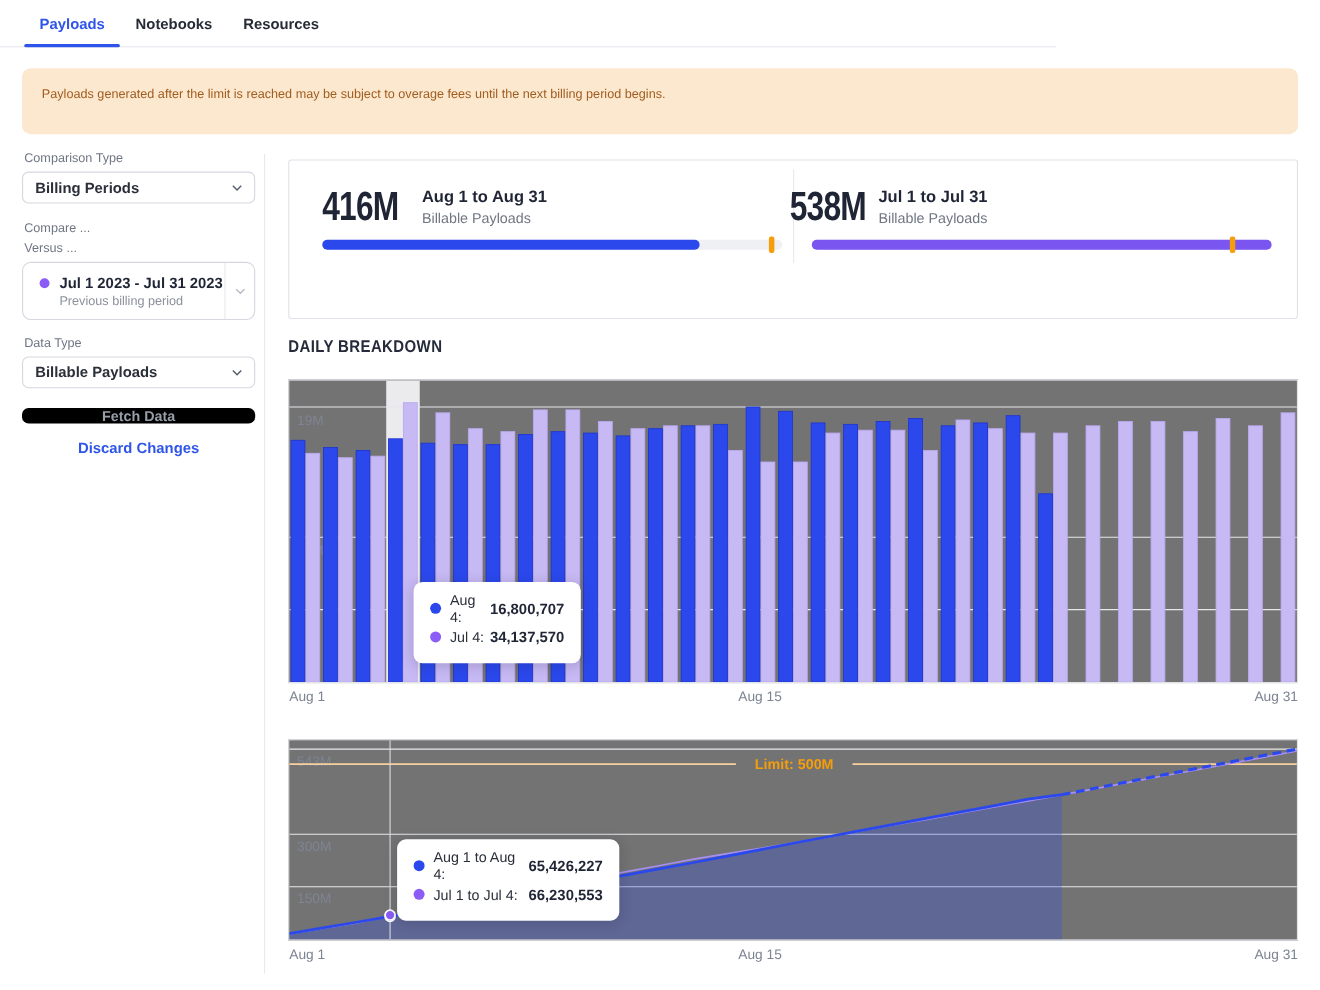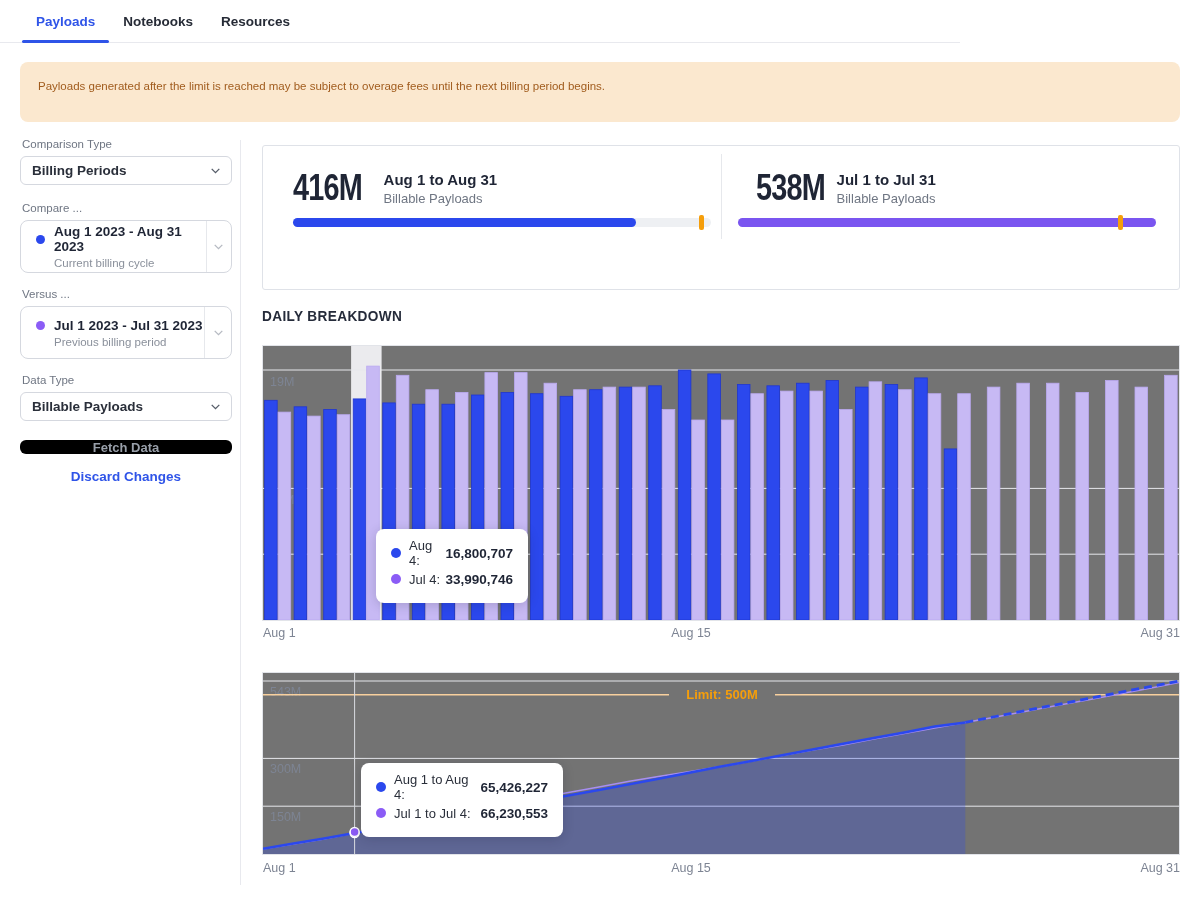--- a/index.html
+++ b/index.html
@@ -39,21 +39,21 @@
   .btn-disabled { height:14px; width:100%; background:#000000; border:none; border-radius:6px;
     font-family:inherit; font-size:13px; font-weight:600; color:#989fa9; margin-bottom:15px; }
   .discard { display:block; text-align:center; font-size:13.5px; font-weight:700; color:#2f54e8;
     text-decoration:none; cursor:pointer; }
   .v-divider { position:absolute; left:240px; top:140px; width:1px; height:745px; background:#e8e9ee; }
 
   
   .stats-panel { position:absolute; left:262px; top:145px; width:918px; height:145px;
     border:1px solid #dfe2e8; border-radius:3px; }
   .stat { position:absolute; top:24px; width:440px; display:flex; align-items:flex-start; }
-  .stat.left { left:30px; } .stat.right { left:493px; }
+  .stat.left { left:30px; } .stat.right { left:455px; }
   .big-num { font-size:37px; font-weight:800; color:#1f2535; letter-spacing:-1px;
     transform:scaleX(0.78); transform-origin:left top; line-height:36px; display:inline-block; }
   .stat .meta { margin-left:-8px; padding-top:1px; }
   .stat.left .meta { margin-left:2px; }
   .meta .range { font-size:15px; font-weight:700; color:#1f2535; }
   .meta .sub { font-size:13px; color:#6f7683; margin-top:3px; }
   .track { position:absolute; top:72px; width:418px; height:9px; background:#eef0f3; border-radius:5px; }
   .track.left { left:30px; } .track.right { left:475px; }
   .fill { position:absolute; left:0; top:0; height:9px; border-radius:5px; }
   .fill.blue { background:#2b48ed; } .fill.purple { background:#7a55f0; }
@@ -110,32 +110,20 @@
 <div class="sidebar">
   <div class="side-label">Comparison Type</div>
   <div class="select">
     <span>Billing Periods</span>
     <svg width="13" height="13" viewBox="0 0 24 24">
         <polyline points="5,9 12,16 19,9" fill="none" stroke="#555c68" stroke-width="2.4"></polyline>
       </svg>
   </div>
 
   <div class="side-label">Compare ...</div>
-  <div class="card">
-    <span class="dot dot-blue"></span>
-    <div class="txt">
-      <div class="t1">Aug 1 2023 - Aug 31 2023</div>
-      <div class="t2">Current billing cycle</div>
-    </div>
-    <div class="right">
-      <svg width="13" height="13" viewBox="0 0 24 24">
-          <polyline points="5,9 12,16 19,9" fill="none" stroke="#b6bac2" stroke-width="2.4"></polyline>
-        </svg>
-    </div>
-  </div>
 
   <div class="side-label">Versus ...</div>
   <div class="card">
     <span class="dot dot-purple"></span>
     <div class="txt">
       <div class="t1">Jul 1 2023 - Jul 31 2023</div>
       <div class="t2">Previous billing period</div>
     </div>
     <div class="right">
       <svg width="13" height="13" viewBox="0 0 24 24">
@@ -255,21 +243,21 @@
     </svg>
   <div class="tooltip" id="tooltip-daily">
     <div class="row">
       <span class="dot dot-blue"></span>
       <span class="lbl">Aug 4:</span>
       <span class="val">16,800,707</span>
     </div>
     <div class="row">
       <span class="dot dot-purple"></span>
       <span class="lbl">Jul 4:</span>
-      <span class="val">33,990,746</span>
+      <span class="val">34,137,570</span>
     </div>
   </div>
 </div>
 <div class="xlabels" id="bar-xlabels">
   <span class="x0">Aug 1</span>
   <span class="x1">Aug 15</span>
   <span class="x2">Aug 31</span>
 </div>
 
 <div class="chart-box" id="linechart">

